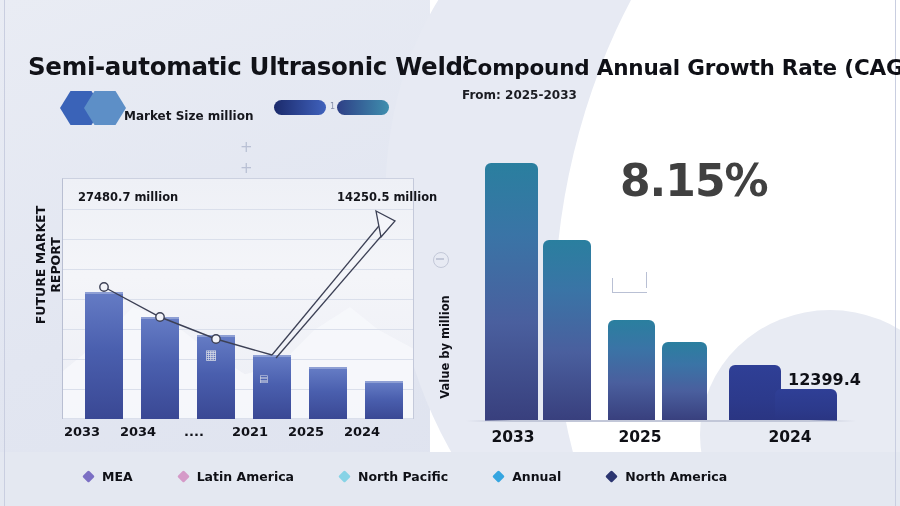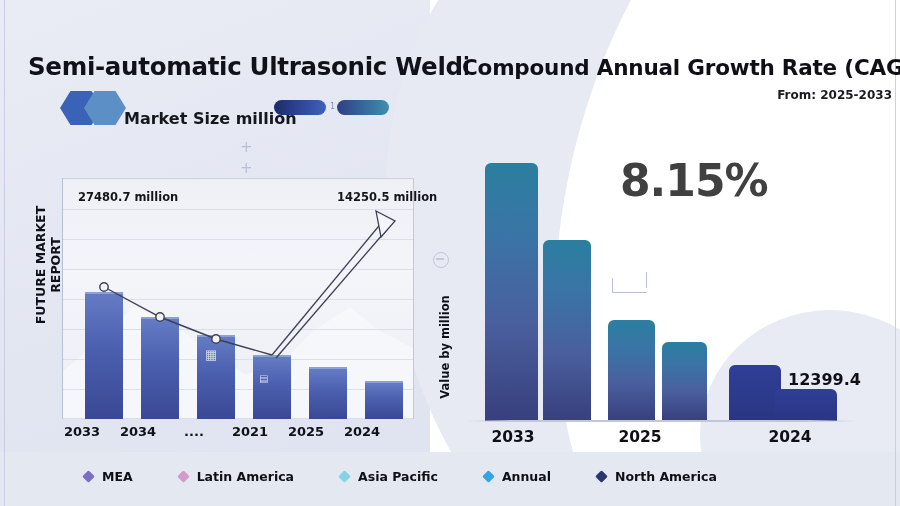--- a/index.html
+++ b/index.html
@@ -54,30 +54,30 @@
     font-size:24.5px;font-weight:bold;color:#111218;
     letter-spacing:-.3px;white-space:nowrap;overflow:hidden;
   }
   .title-right{
     position:absolute;left:462px;top:55px;width:430px;
     text-align:center;font-size:21.5px;font-weight:bold;color:#0f1016;
     letter-spacing:-.2px;white-space:nowrap;
   }
   .subtitle-right{
     position:absolute;left:462px;top:88px;width:430px;
-    text-align:right;font-size:12px;font-weight:bold;color:#1b1c22;
+    text-align:left;font-size:12px;font-weight:bold;color:#1b1c22;
   }
   
   .hex-pair{position:absolute;left:60px;top:91px;width:66px;height:34px;}
   .hex{position:absolute;top:0;width:42px;height:34px;
        clip-path:polygon(25% 0,75% 0,100% 50%,75% 100%,25% 100%,0 50%);}
   .hex-a{left:0;background:#3a63b8;}
   .hex-b{left:24px;background:#5d8fc7;}
   .mkt-label{
-    position:absolute;left:124px;top:109px;font-size:16px;
+    position:absolute;left:124px;top:109px;font-size:12px;
     font-weight:bold;color:#16171d;
   }
   .pill-row{position:absolute;left:274px;top:100px;width:115px;height:16px;}
   .pill{position:absolute;top:0;width:52px;height:15px;border-radius:8px;}
   .pill-1{left:0;background:linear-gradient(90deg,#1b2a6b 0%,#4062bd 100%);}
   .pill-2{left:63px;background:linear-gradient(90deg,#2e3f86 0%,#3f8fae 100%);}
   .pill-sep{position:absolute;left:56px;top:2px;font-size:8px;color:#8890ab;}
   .plus-mark{position:absolute;color:#b9c0d4;font-size:15px;line-height:1;}
   
   .chart-left{
@@ -282,21 +282,21 @@
     <div class="leg-item">
       <span class="leg-dot" style="background:#7b6fc4"></span>
       <span class="leg-txt">MEA</span>
     </div>
     <div class="leg-item">
       <span class="leg-dot" style="background:#d59ac8"></span>
       <span class="leg-txt">Latin America</span>
     </div>
     <div class="leg-item">
       <span class="leg-dot" style="background:#87d3e6"></span>
-      <span class="leg-txt">Asia Pacific</span>
+      <span class="leg-txt">North Pacific</span>
     </div>
     <div class="leg-item">
       <span class="leg-dot" style="background:#35a5e0"></span>
       <span class="leg-txt">Annual</span>
     </div>
     <div class="leg-item">
       <span class="leg-dot" style="background:#2b3570"></span>
       <span class="leg-txt">North America</span>
     </div>
   </div>

